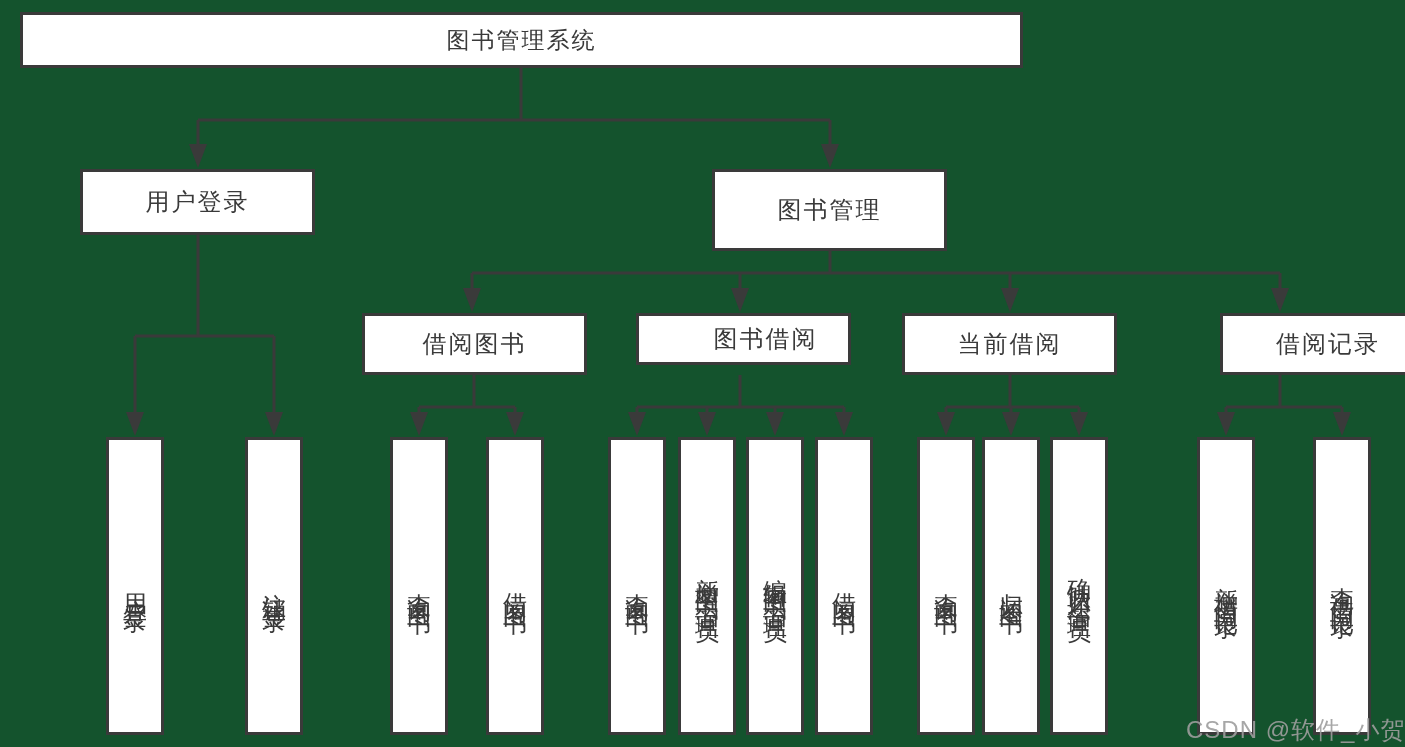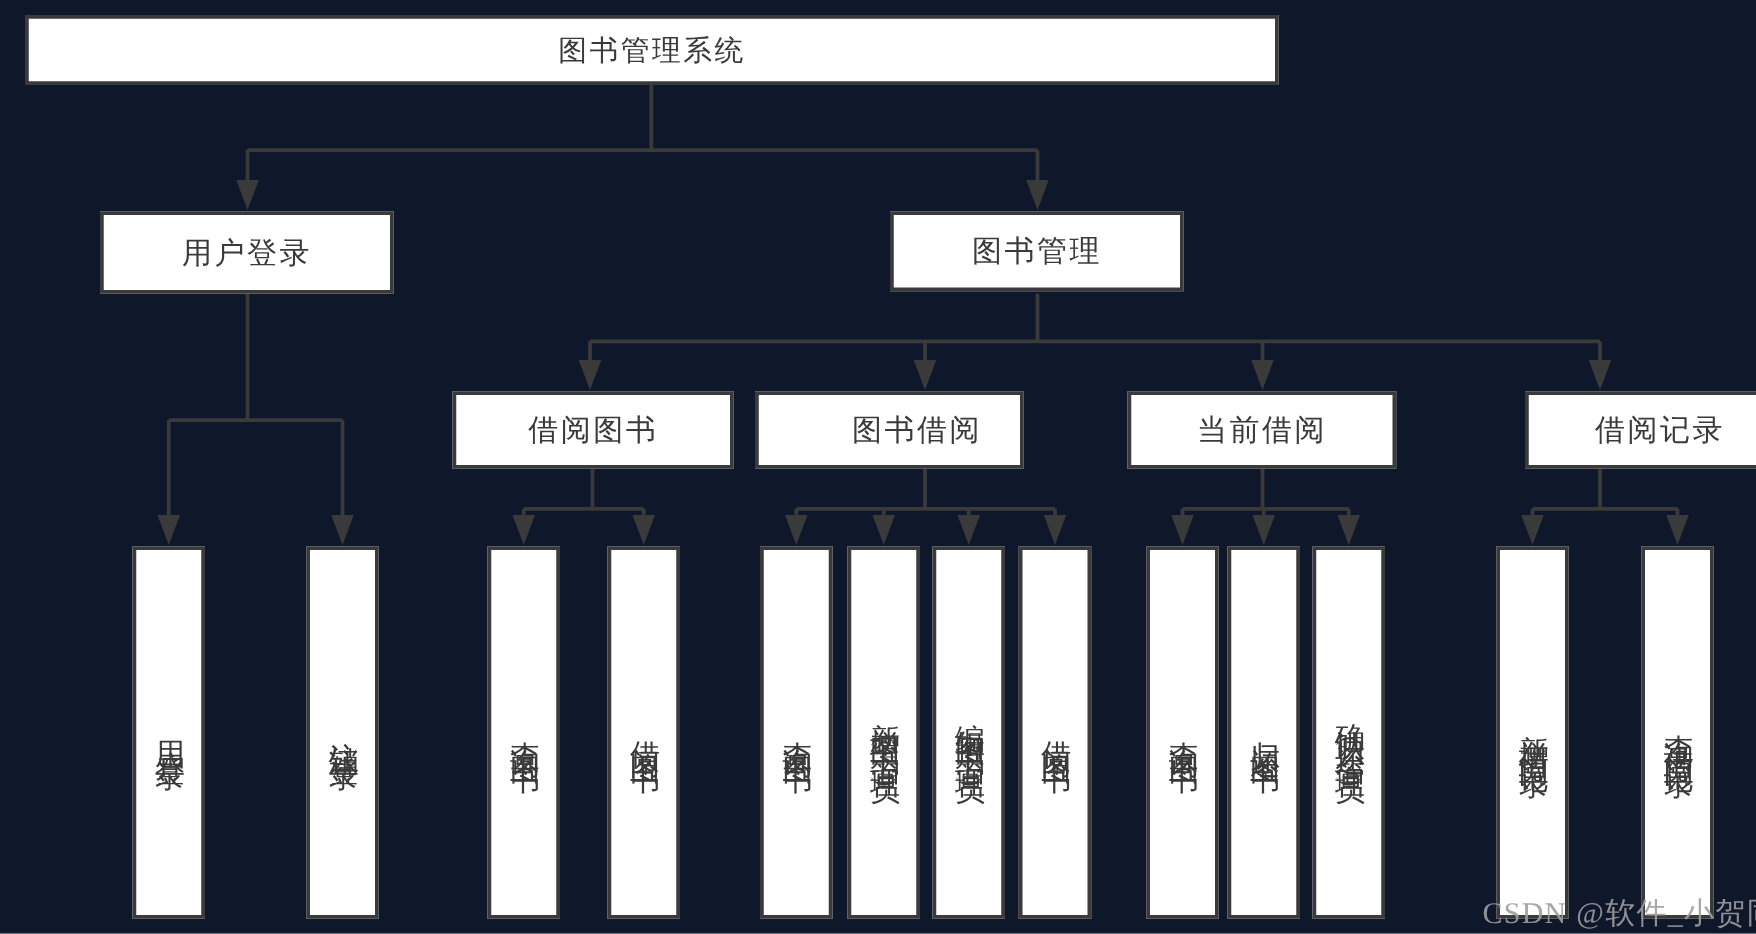--- a/index.html
+++ b/index.html
@@ -1,21 +1,21 @@
 <!DOCTYPE html>
 <html><head>
 <meta charset="utf-8">
 <style>
   html, body { margin: 0; padding: 0; background: #ffffff; }
   .canvas {
     position: relative;
     width: 1405px;
     height: 747px;
-    background: #0f172a;
-    font-family: Liberation Serif, serif;
+    background: #14532d;
+    font-family: Liberation Sans, sans-serif;
     overflow: hidden;
   }
   svg.connectors {
     position: absolute;
     left: 0; top: 0;
     width: 1405px; height: 747px;
     z-index: 1;
   }
   svg.connectors path.rail {
     stroke: #3a3a3a;
@@ -107,24 +107,24 @@
     <polygon class="head" points="937,412 955,412 946,436"></polygon>
     <polygon class="head" points="1002,412 1020,412 1011,436"></polygon>
     <polygon class="head" points="1070,412 1088,412 1079,436"></polygon>
     <polygon class="head" points="1217,412 1235,412 1226,436"></polygon>
     <polygon class="head" points="1333,412 1351,412 1342,436"></polygon>
   </svg>
 
   <div class="node hnode root" style="left:20px; top:12px; width:1003px; height:56px;">图书管理系统</div>
 
   <div class="node hnode" style="left:80px; top:169px; width:235px; height:66px;">用户登录</div>
-  <div class="node hnode" style="left:712px; top:169px; width:235px; height:64px;">图书管理</div>
+  <div class="node hnode" style="left:712px; top:169px; width:235px; height:82px;">图书管理</div>
 
   <div class="node hnode" style="left:362px; top:313px; width:225px; height:62px;">借阅图书</div>
-  <div class="node hnode" style="left:604px; top:313px; width:215px; height:62px;padding-left:44px;">图书借阅</div>
+  <div class="node hnode" style="left:636px; top:313px; width:215px; height:52px;padding-left:44px;">图书借阅</div>
   <div class="node hnode" style="left:902px; top:313px; width:215px; height:62px;">当前借阅</div>
   <div class="node hnode" style="left:1172px; top:313px; width:216px; height:62px;margin-left:48px;">借阅记录</div>
 
   <div class="node vnode" style="left:106px;">用户登录</div>
   <div class="node vnode" style="left:245px;">注销登录</div>
 
   <div class="node vnode" style="left:390px;">查询图书</div>
   <div class="node vnode" style="left:486px;">借阅图书</div>
 
   <div class="node vnode" style="left:608px;">查询图书</div>

